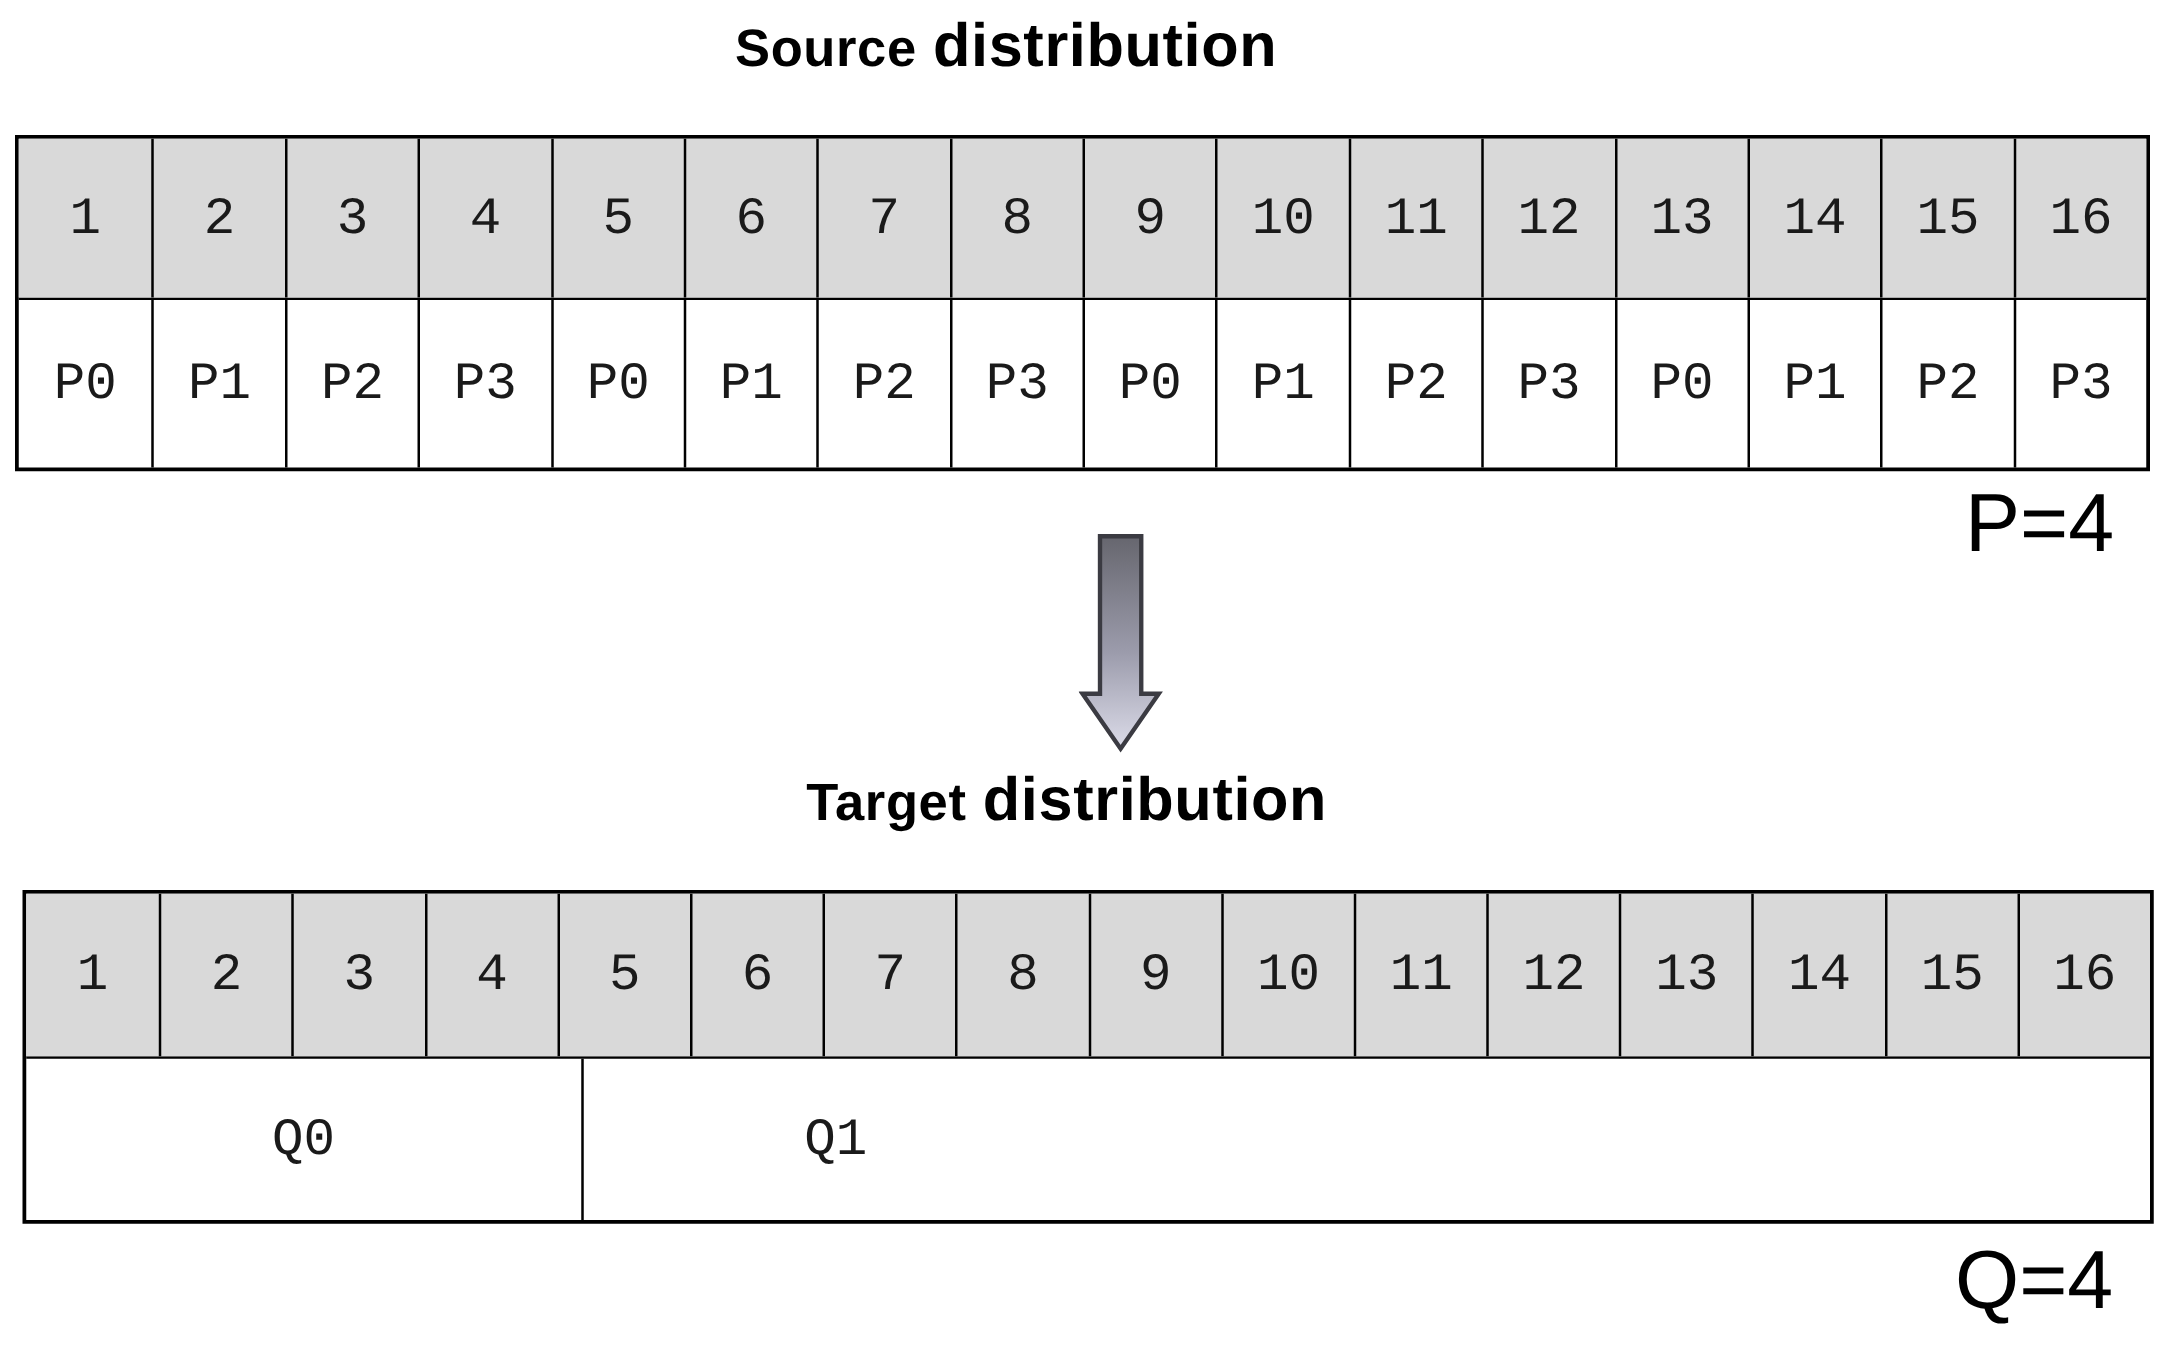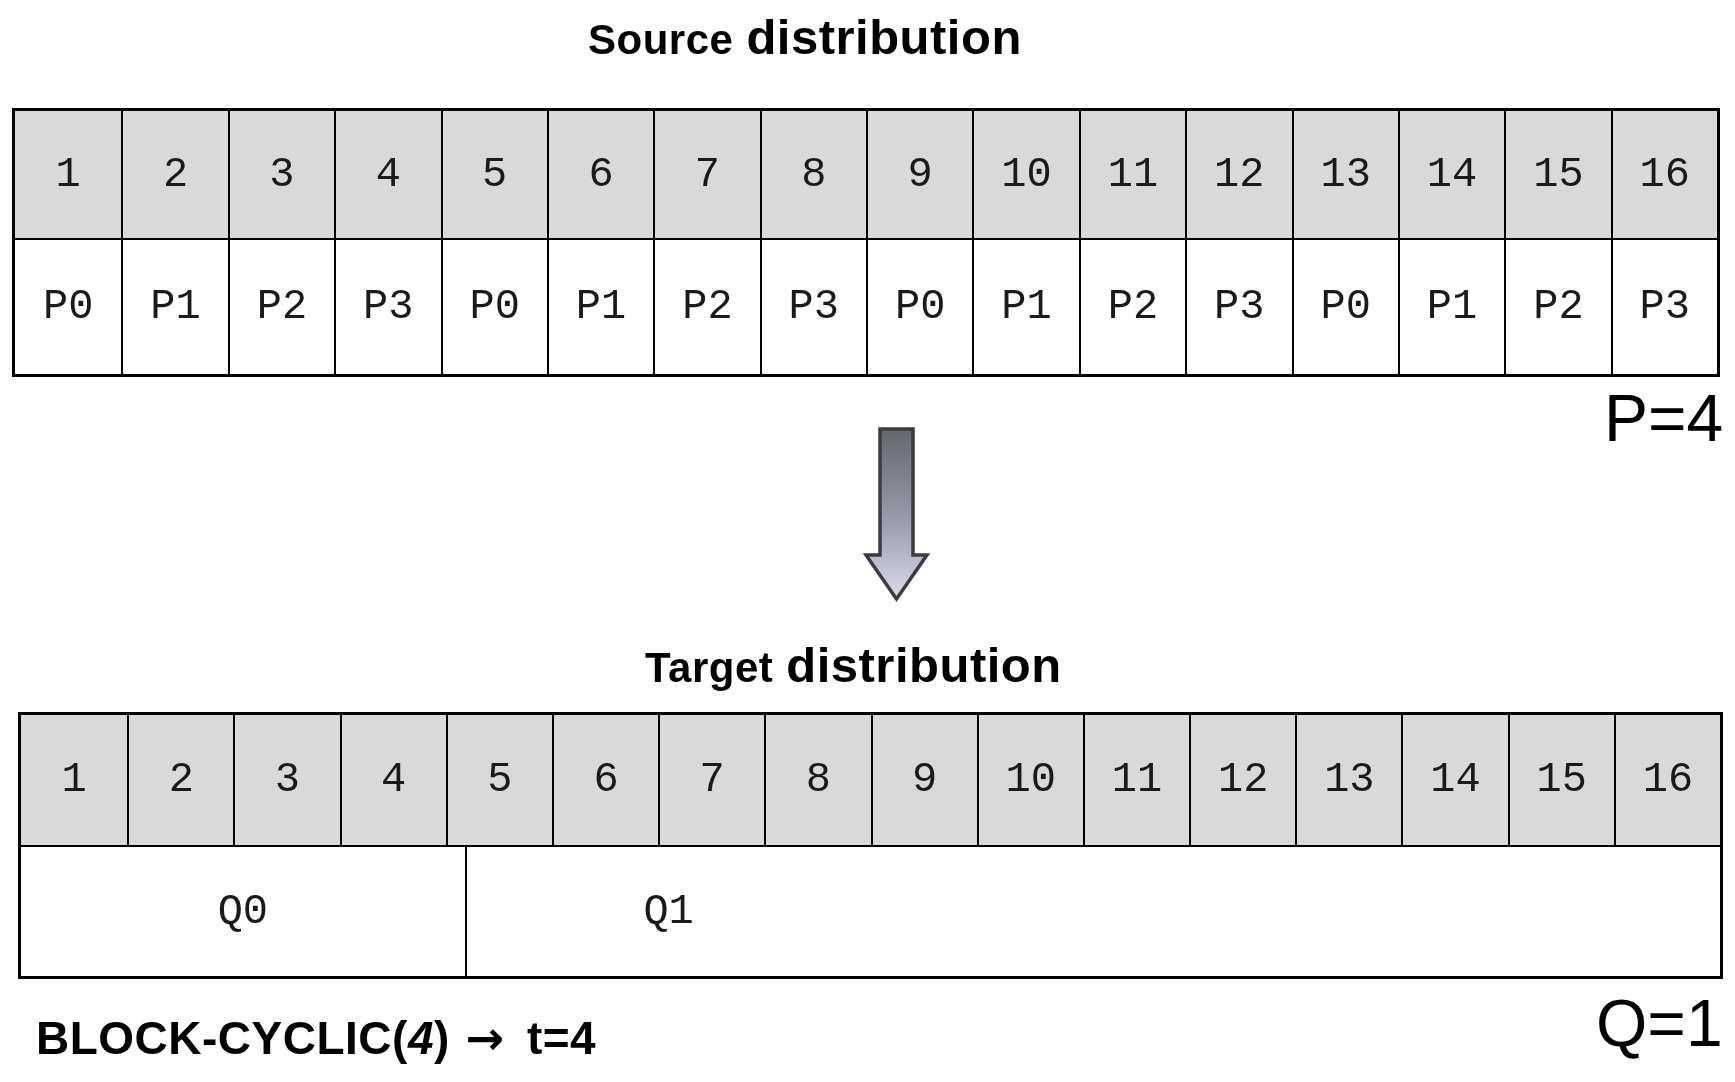--- a/index.html
+++ b/index.html
@@ -17,21 +17,21 @@
   
   .title {
     position: absolute;
     white-space: nowrap;
     font-weight: bold;
     line-height: 1.2;
   }
   .title .w-small { font-size: 42px; letter-spacing: 0.5px; }
   .title .w-large { font-size: 49px; letter-spacing: 0.5px; margin-left: 13px; }
   .title-source { left: 588px; top: 8px; }
-  .title-target { left: 645px; top: 636px; }
+  .title-target { left: 645px; top: 611px; }
 
   
   .tbl {
     position: absolute;
     border: 3px solid #000;
     box-sizing: border-box;
     background: #fff;
   }
   .tbl-source { left: 12px;  top: 108px; width: 1708px; }
   .tbl-target { left: 18px;  top: 712px; width: 1705px; }
@@ -80,21 +80,20 @@
   }
 
   
   .bignum {
     position: absolute;
     font-size: 66px;
     font-weight: 400;
     line-height: 1.1;
     white-space: nowrap;
     font-family: "Liberation Sans", sans-serif;
-    margin-left: 32px;
   }
   .bignum-p { left: 1572px; top: 382px; }
   .bignum-q { left: 1564px; top: 987px; }
 
   
   .down-arrow {
     position: absolute;
     left: 863px;
     top: 427px;
     width: 68px;
@@ -185,19 +184,16 @@
       <div class="cell">14</div>
       <div class="cell">15</div>
       <div class="cell">16</div>
     </div>
     <div class="row cols4 brow">
       <div class="cell">Q0</div>
       <div class="cell">Q1</div>
     </div>
   </div>
 
-  <div class="caption caption-target">
-    <span>BLOCK-CYCLIC(</span><span class="ital">4</span><span>)</span><span class="arr">→</span><span>t=4</span>
-  </div>
 
-  <div class="bignum bignum-q">Q=1</div>
+  <div class="bignum bignum-q">Q=4</div>
 
 </div>
 
 </body></html>

